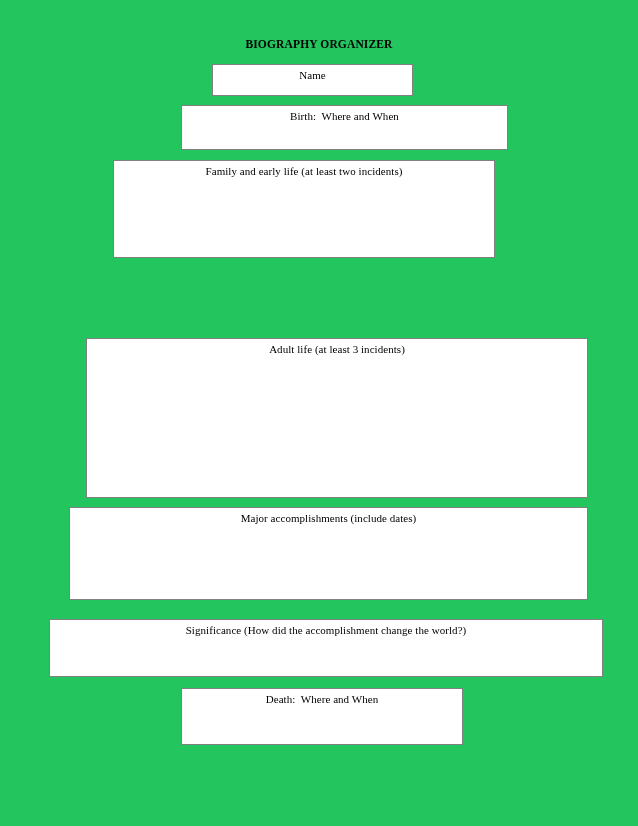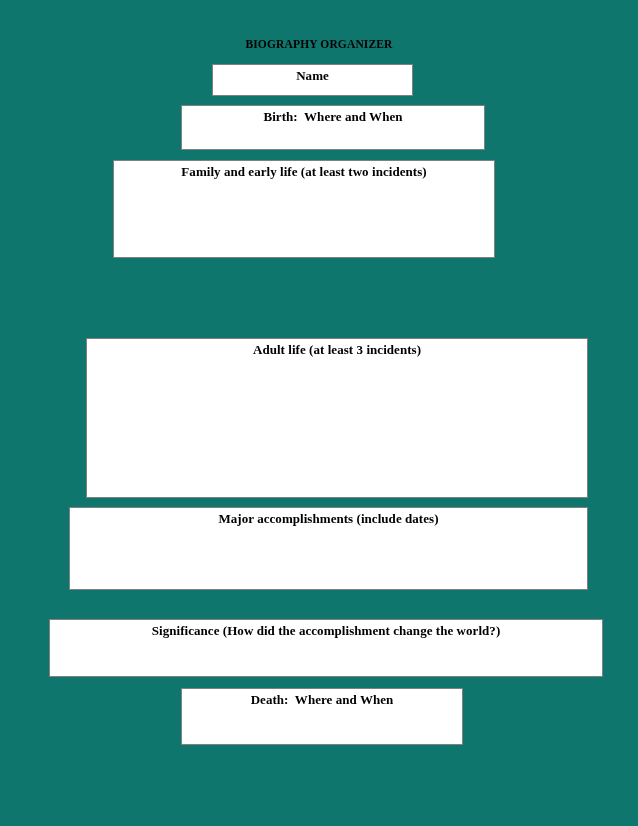--- a/index.html
+++ b/index.html
@@ -15,21 +15,21 @@
     color: #000000;
     overflow: hidden;
   }
 
   #page {
     position: absolute;
     left: 0;
     top: 0;
     width: 638px;
     height: 826px;
-    background: #0f766e;
+    background: #22c55e;
   }
 
   .doc-title {
     position: absolute;
     left: 0;
     top: 37px;
     width: 638px;
     text-align: center;
     font-size: 11.5px;
     font-weight: bold;
@@ -41,35 +41,35 @@
   .org-box {
     position: absolute;
     box-sizing: border-box;
     border: 1px solid #808080;
     background: #ffffff;
   }
 
   .org-box-label {
     display: block;
     text-align: center;
-    font-size: 13px;
-    font-weight: bold;
+    font-size: 11px;
+    font-weight: normal;
     line-height: 13px;
     padding-top: 4px;
     white-space: pre;
     letter-spacing: 0.05px;
   }
 
   
   #box-name        { left: 212px; top: 64px;  width: 201px; height: 32px; }
-  #box-birth       { left: 181px; top: 105px; width: 304px; height: 45px; }
+  #box-birth       { left: 181px; top: 105px; width: 327px; height: 45px; }
   #box-family      { left: 113px; top: 160px; width: 382px; height: 98px; }
   #box-education   { left: 100px; top: 270px; width: 443px; height: 56px; }
   #box-adult       { left: 86px;  top: 338px; width: 502px; height: 160px; }
-  #box-major       { left: 69px;  top: 507px; width: 519px; height: 83px; }
+  #box-major       { left: 69px;  top: 507px; width: 519px; height: 93px; }
   #box-significance{ left: 49px;  top: 619px; width: 554px; height: 58px; }
   #box-death       { left: 181px; top: 688px; width: 282px; height: 57px; }
 </style>
 </head>
 <body>
 
 <div id="page">
 
   <div class="doc-title">BIOGRAPHY ORGANIZER</div>
 

